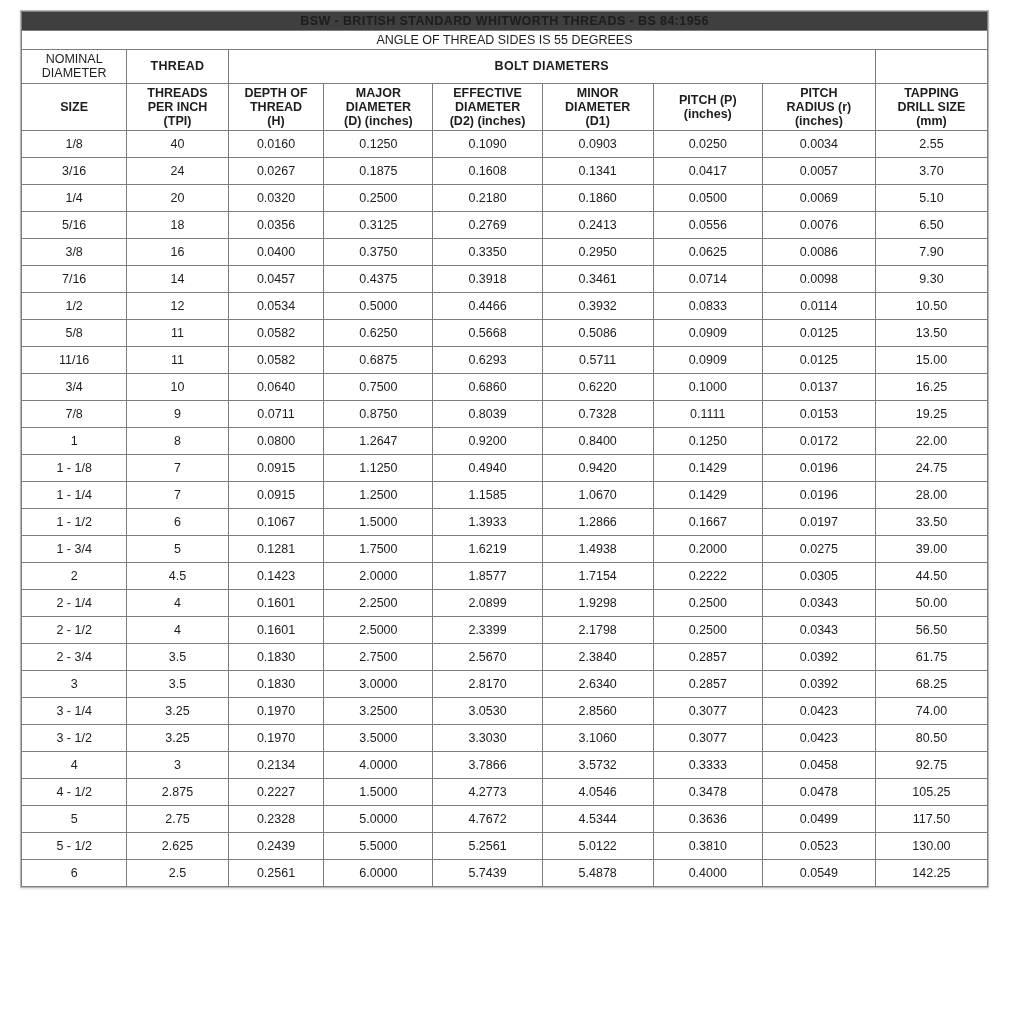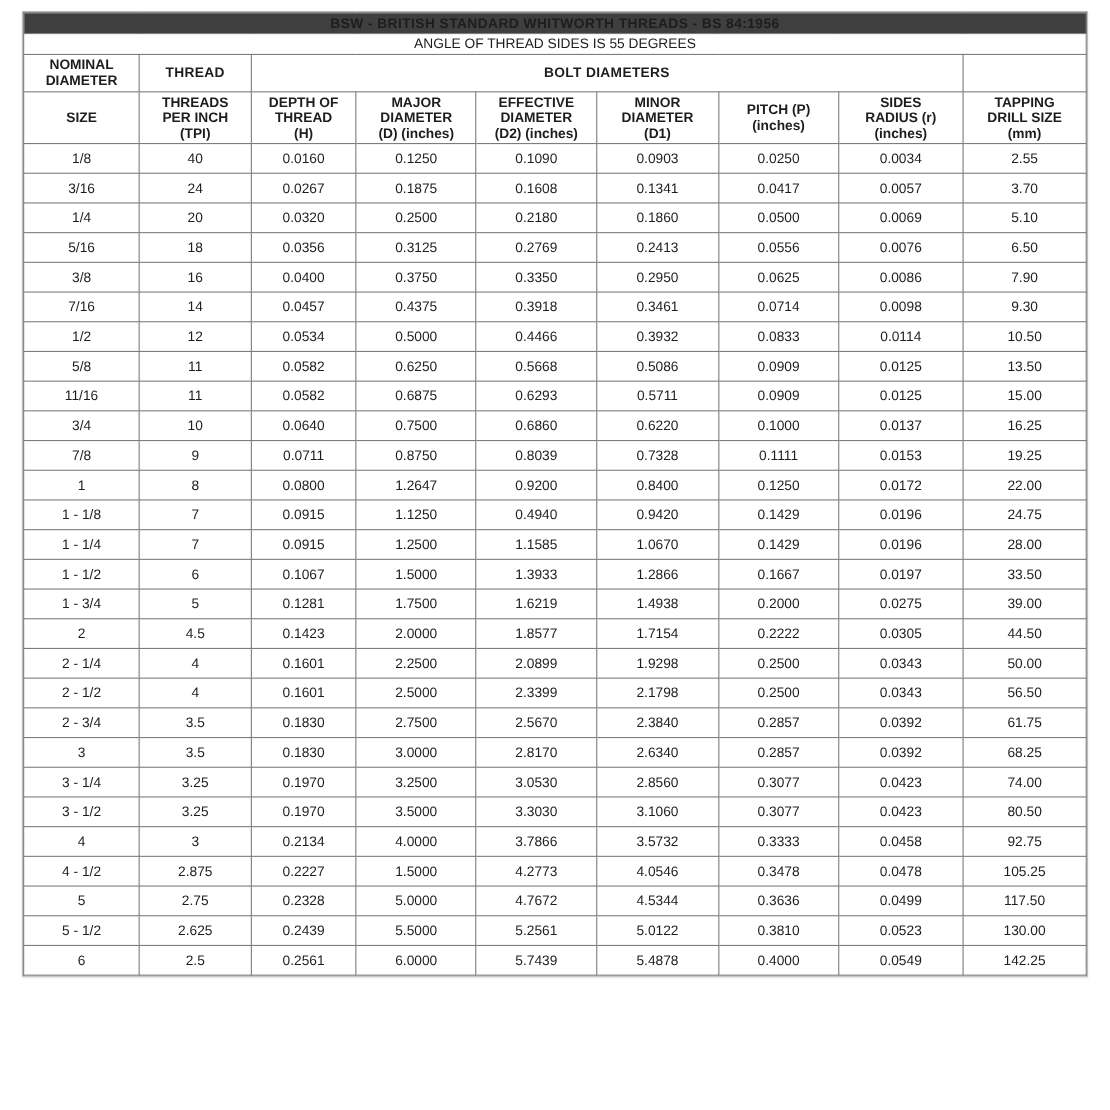--- a/index.html
+++ b/index.html
@@ -55,21 +55,21 @@
     font-size: 12.5px;
     line-height: 1.12;
     padding: 4px 2px;
   }
   .hdr-big {
     font-weight: bold;
     font-size: 13.5px;
     letter-spacing: 0.3px;
   }
   .hdr-nom {
-    font-weight: bold;
+    font-weight: normal;
     font-size: 12.5px;
     line-height: 1.15;
     margin-left: 24px;
   }
   tbody td {
     height: 22px;
     font-size: 12.5px;
   }
   
   col.c0 { width: 10.9%; }
@@ -142,21 +142,21 @@
           <td class="hdr">
             <span>MINOR</span><br>
             <span>DIAMETER</span><br>
             <span>(D1)</span>
           </td>
           <td class="hdr">
             <span>PITCH (P)</span><br>
             <span>(inches)</span>
           </td>
           <td class="hdr">
-            <span>SIDES</span><br>
+            <span>PITCH</span><br>
             <span>RADIUS (r)</span><br>
             <span>(inches)</span>
           </td>
           <td class="hdr">
             <span>TAPPING</span><br>
             <span>DRILL SIZE</span><br>
             <span>(mm)</span>
           </td>
         </tr>
       </thead>

